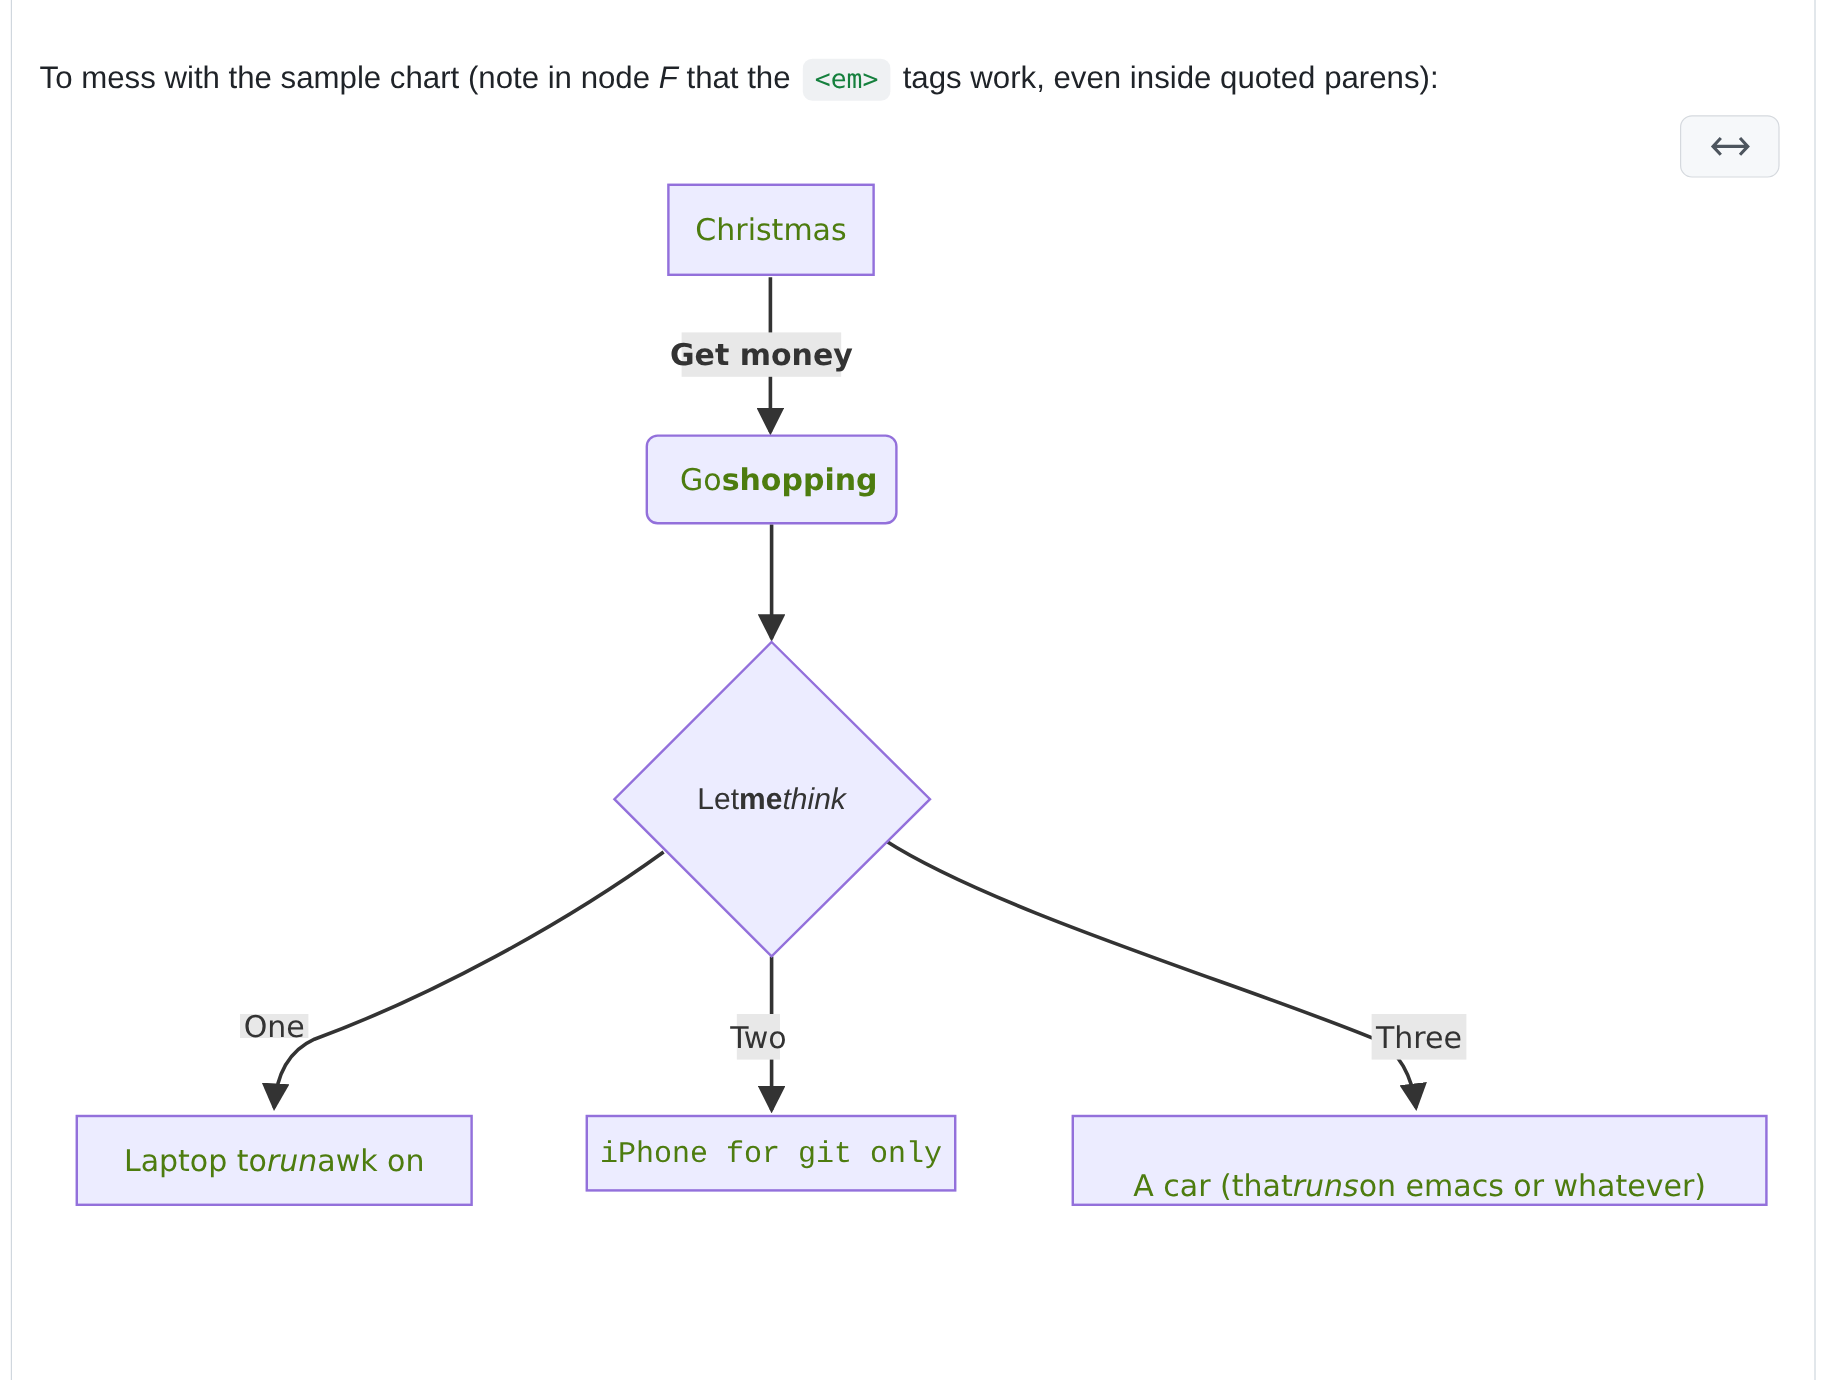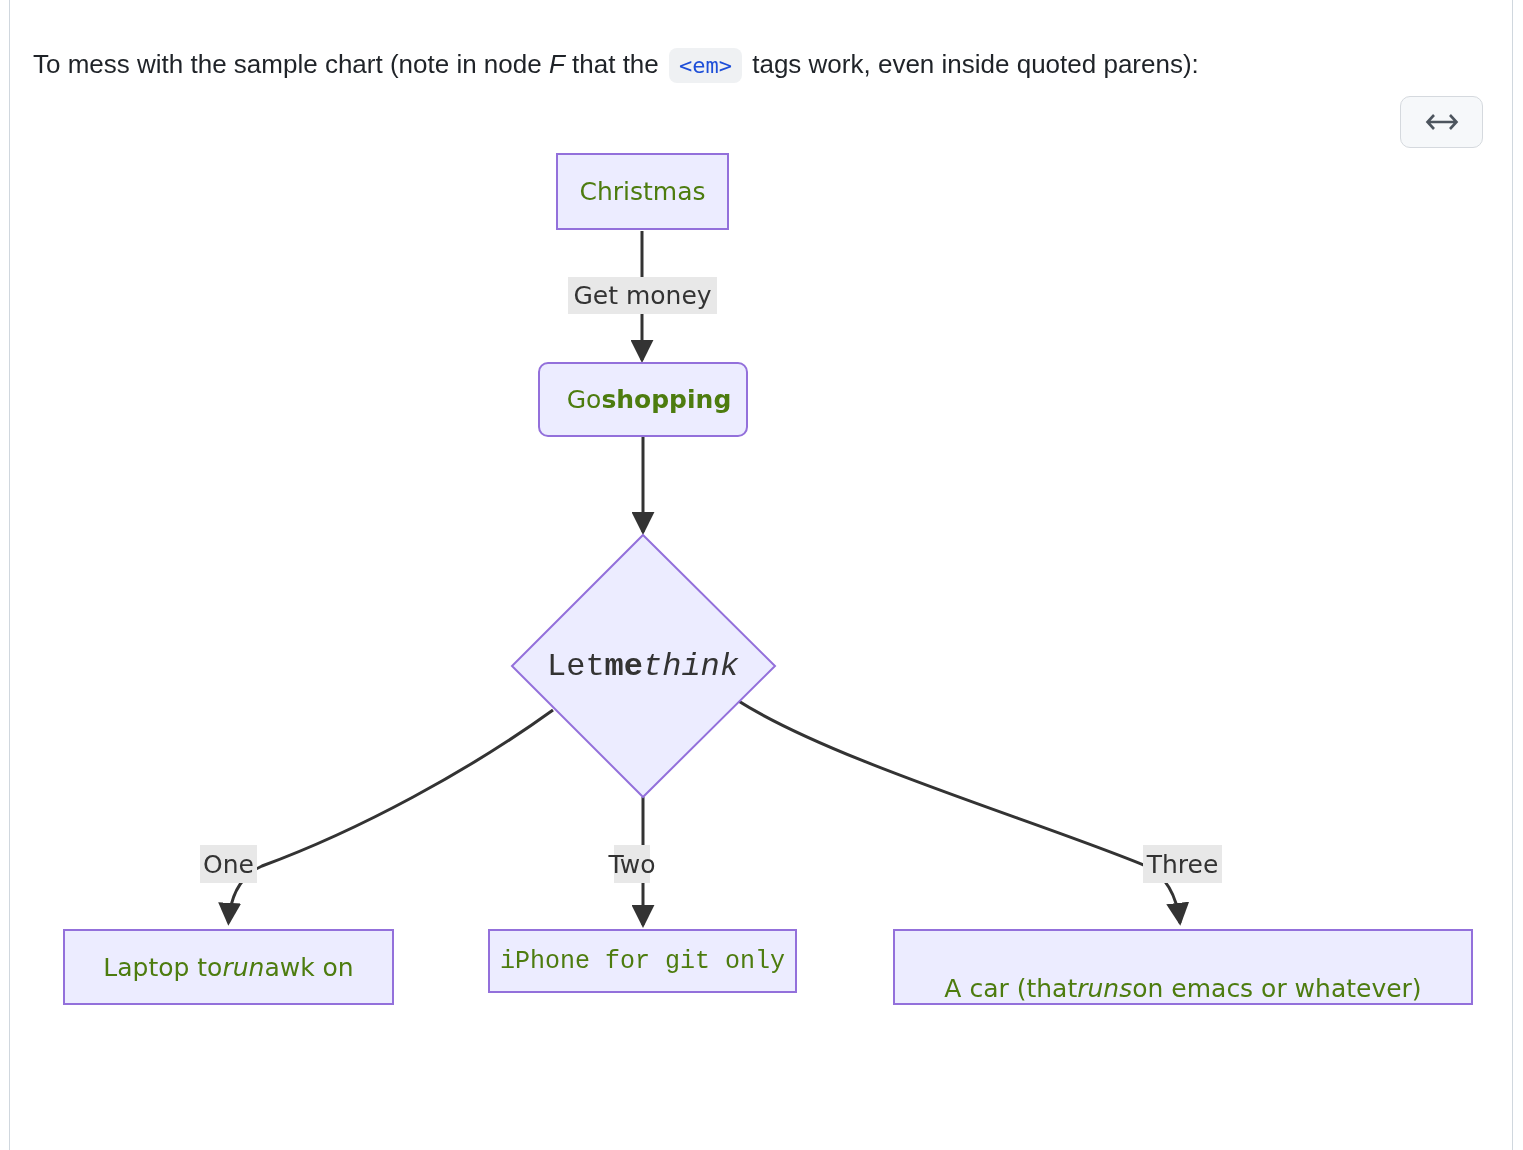--- a/index.html
+++ b/index.html
@@ -26,21 +26,21 @@
   
   .part-b{font-weight:700;}
   .part-i{font-style:italic;}
   .part-c{
     font-family:"DejaVu Sans Mono","Liberation Mono",monospace;
     font-size:22px;
     background:#eff1f3;
     border-radius:8px;
     padding:5px 10px;
     margin:0 3px;
-    color:#1d4ed8;
+    color:#15803d;
   }
   .part-link{color:#2f6ee0;cursor:pointer;}
 
   
   .expand-btn{
     position:absolute;left:1400px;top:96px;width:83px;height:52px;
     background:#f6f8fa;border:1px solid #d5d9de;border-radius:10px;
     display:flex;align-items:center;justify-content:center;
     box-sizing:border-box;cursor:pointer;padding:0;
   }
@@ -59,35 +59,35 @@
   .node.rounded{border-radius:10px;padding-left:12px;}
   .node-christmas{left:556px;top:153px;width:173px;height:77px;}
   .node-shopping{left:538px;top:362px;width:210px;height:75px;}
   .node-laptop{left:63px;top:929px;width:331px;height:76px;}
   .node-iphone{left:488px;top:929px;width:309px;height:64px;font-family:Liberation Mono, monospace;}
   .node-car{left:893px;top:929px;width:580px;height:76px;align-items:flex-end;}
 
   .diamond-label{
     position:absolute;left:503px;top:641px;width:280px;height:50px;
     display:flex;align-items:center;justify-content:center;
-    font-family:Liberation Mono, monospace;
-    font-size:32px;color:#333333;white-space:nowrap;
+    font-family:Liberation Sans, sans-serif;
+    font-size:25px;color:#333333;white-space:nowrap;
     background:transparent;
   }
 
   
   .edge-label{
     position:absolute;box-sizing:border-box;
     background:#e8e8e8;
     display:flex;align-items:center;justify-content:center;
     font-family:"DejaVu Sans", sans-serif;
     font-size:25px;color:#333333;white-space:nowrap;
   }
-  .lbl-money{left:568px;top:277px;width:149px;height:37px;}
-  .lbl-one{left:200px;top:845px;width:57px;height:38px;}
+  .lbl-money{left:568px;top:277px;width:133px;height:37px;font-weight:bold;}
+  .lbl-one{left:200px;top:845px;width:57px;height:20px;}
   .lbl-two{left:614px;top:845px;width:36px;height:38px;}
   .lbl-three{left:1143px;top:845px;width:79px;height:38px;}
 </style>
 </head>
 <body>
 
 <div class="page">
 
   <div class="frame left"></div>
   <div class="frame right"></div>

